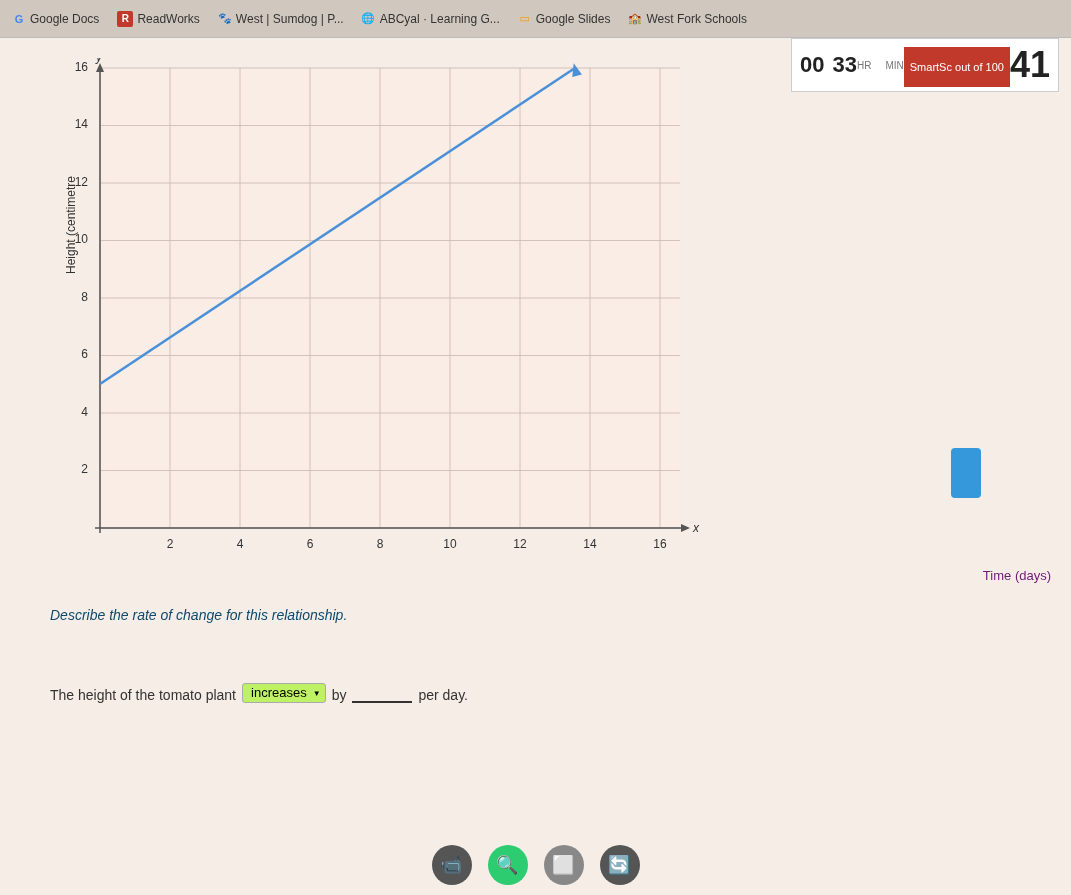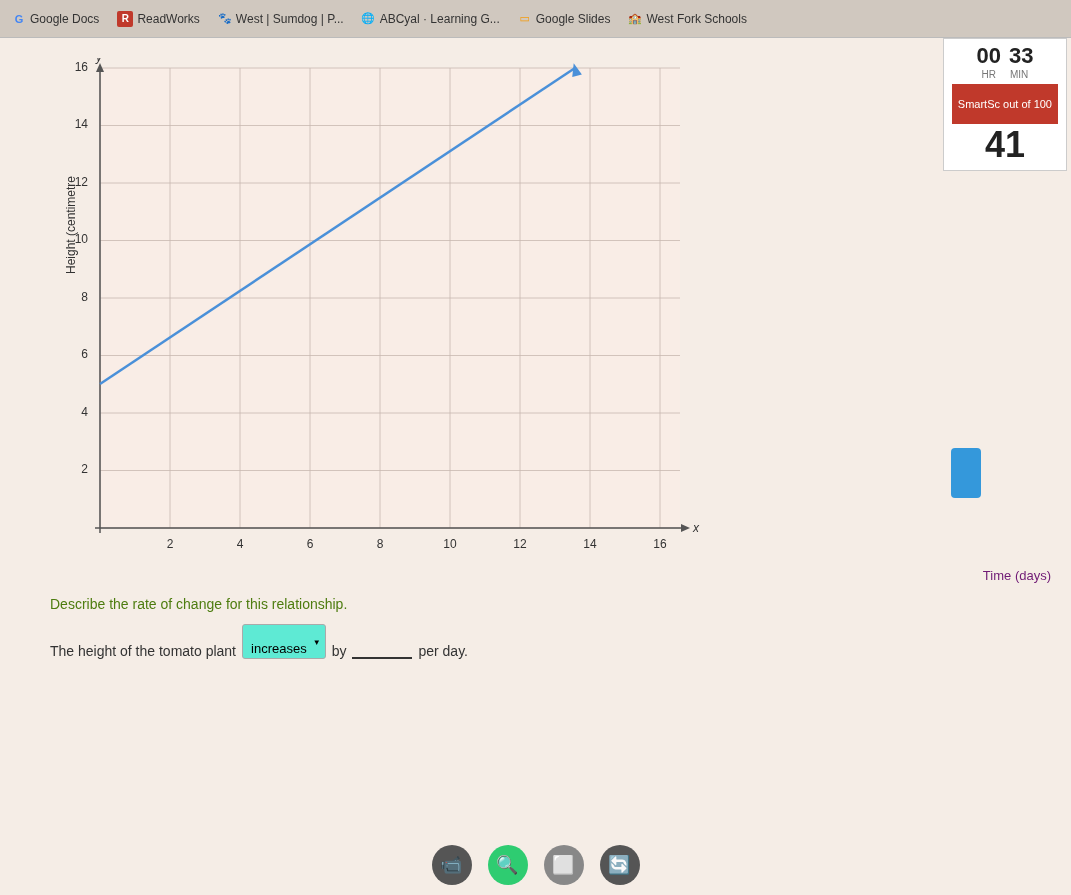--- a/index.html
+++ b/index.html
@@ -46,26 +46,26 @@
       border-radius: 2px;
     }
     .tab-icon-google-docs { color: #4285f4; font-weight: bold; }
     .tab-icon-readworks { background: #c0392b; color: white; font-weight: bold; border-radius: 2px; width: 16px; height: 16px; font-size: 10px; }
     .tab-icon-slides { color: #f39c12; }
 
     
     .timer-panel {
       position: absolute;
       top: 38px;
-      right: 4px;
+      right: 12px;
       background: white;
       border: 1px solid #ccc;
       padding: 4px 8px;
       display: flex;
-      flex-direction: column;
+      flex-direction: row;
       align-items: center;
       z-index: 10;
       min-width: 80px;
     }
     .timer-row {
       display: flex;
       gap: 8px;
       font-size: 13px;
       color: #333;
     }
@@ -111,49 +111,51 @@
       margin-left: 30px;
       margin-top: 10px;
     }
 
     .chart-svg {
       display: block;
     }
 
     
     .chart-description {
-      margin-top: 13px;
+      margin-top: 24px;
       font-size: 14px;
-      color: #4d7c0f;
+      color: #0c4a6e;
       margin-left: 30px;
+      font-style: italic;
     }
 
     .answer-row {
       display: flex;
       align-items: flex-end;
       margin-top: 12px;
       margin-left: 30px;
       font-size: 14px;
       color: #333;
       gap: 6px;
     }
     .answer-blank {
       border-bottom: 2px solid #333;
       min-width: 60px;
       height: 20px;
       display: inline-block;
     }
     .dropdown-btn {
-      background: #5eead4;
+      background: #bef264;
       border: 1px solid #aaa;
       border-radius: 3px;
-      padding: 16px 18px 2px 8px;
+      padding: 1px 18px 2px 8px;
       font-size: 13px;
       cursor: pointer;
       position: relative;
+      margin-top: 48px;
     }
     .dropdown-btn::after {
       content: '▼';
       font-size: 8px;
       position: absolute;
       right: 4px;
       top: 50%;
       transform: translateY(-50%);
     }
 

